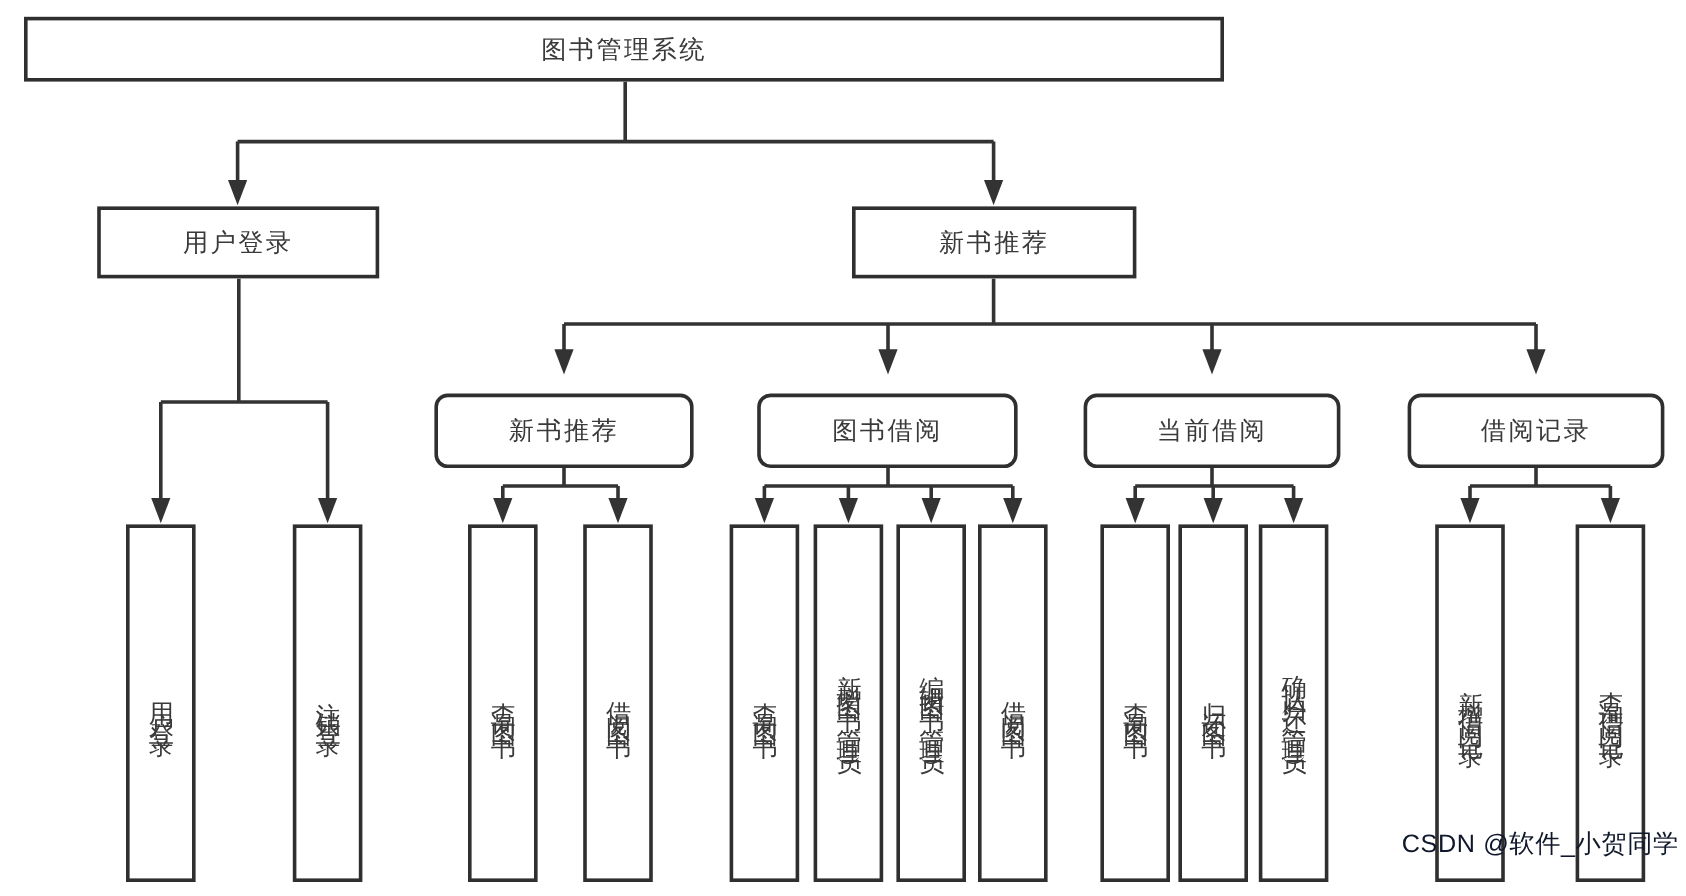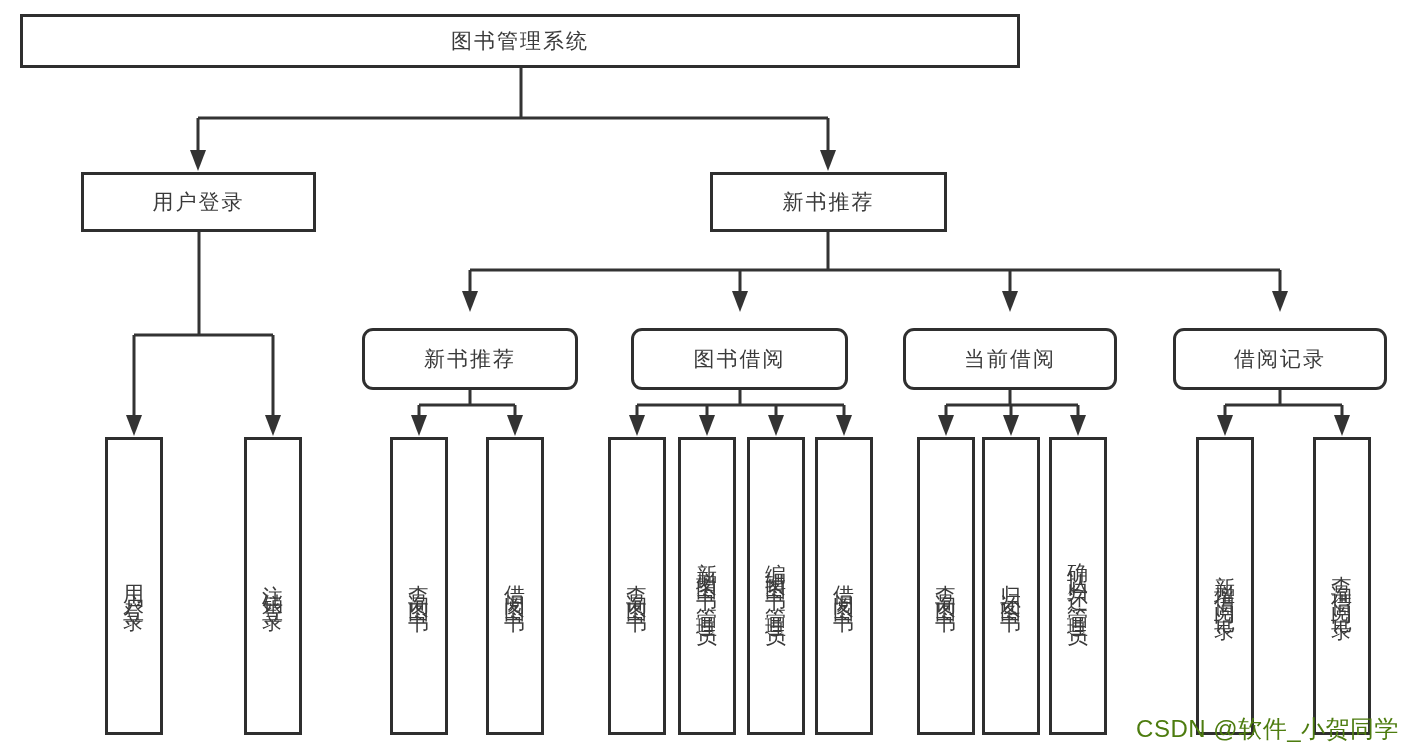--- a/index.html
+++ b/index.html
@@ -64,25 +64,25 @@
   .lf-6  { left: 678px; }
   .lf-7  { left: 747px; }
   .lf-8  { left: 815px; }
   .lf-9  { left: 917px; }
   .lf-10 { left: 982px; }
   .lf-11 { left: 1049px; }
   .lf-12 { left: 1196px; }
   .lf-13 { left: 1313px; }
   #watermark {
     position: absolute;
-    top: 713px;
+    top: 689px;
     right: 6px;
-    font-size: 24px;
+    font-size: 21px;
     letter-spacing: 0.5px;
-    color: #4d7c0f;
+    color: #0f172a;
     z-index: 5;
     white-space: nowrap;
   }
 </style>
 </head>
 <body>
 
 <div id="canvas">
 
   <svg id="connectors" width="1405" height="747" viewBox="0 0 1405 747" xmlns="http://www.w3.org/2000/svg">

